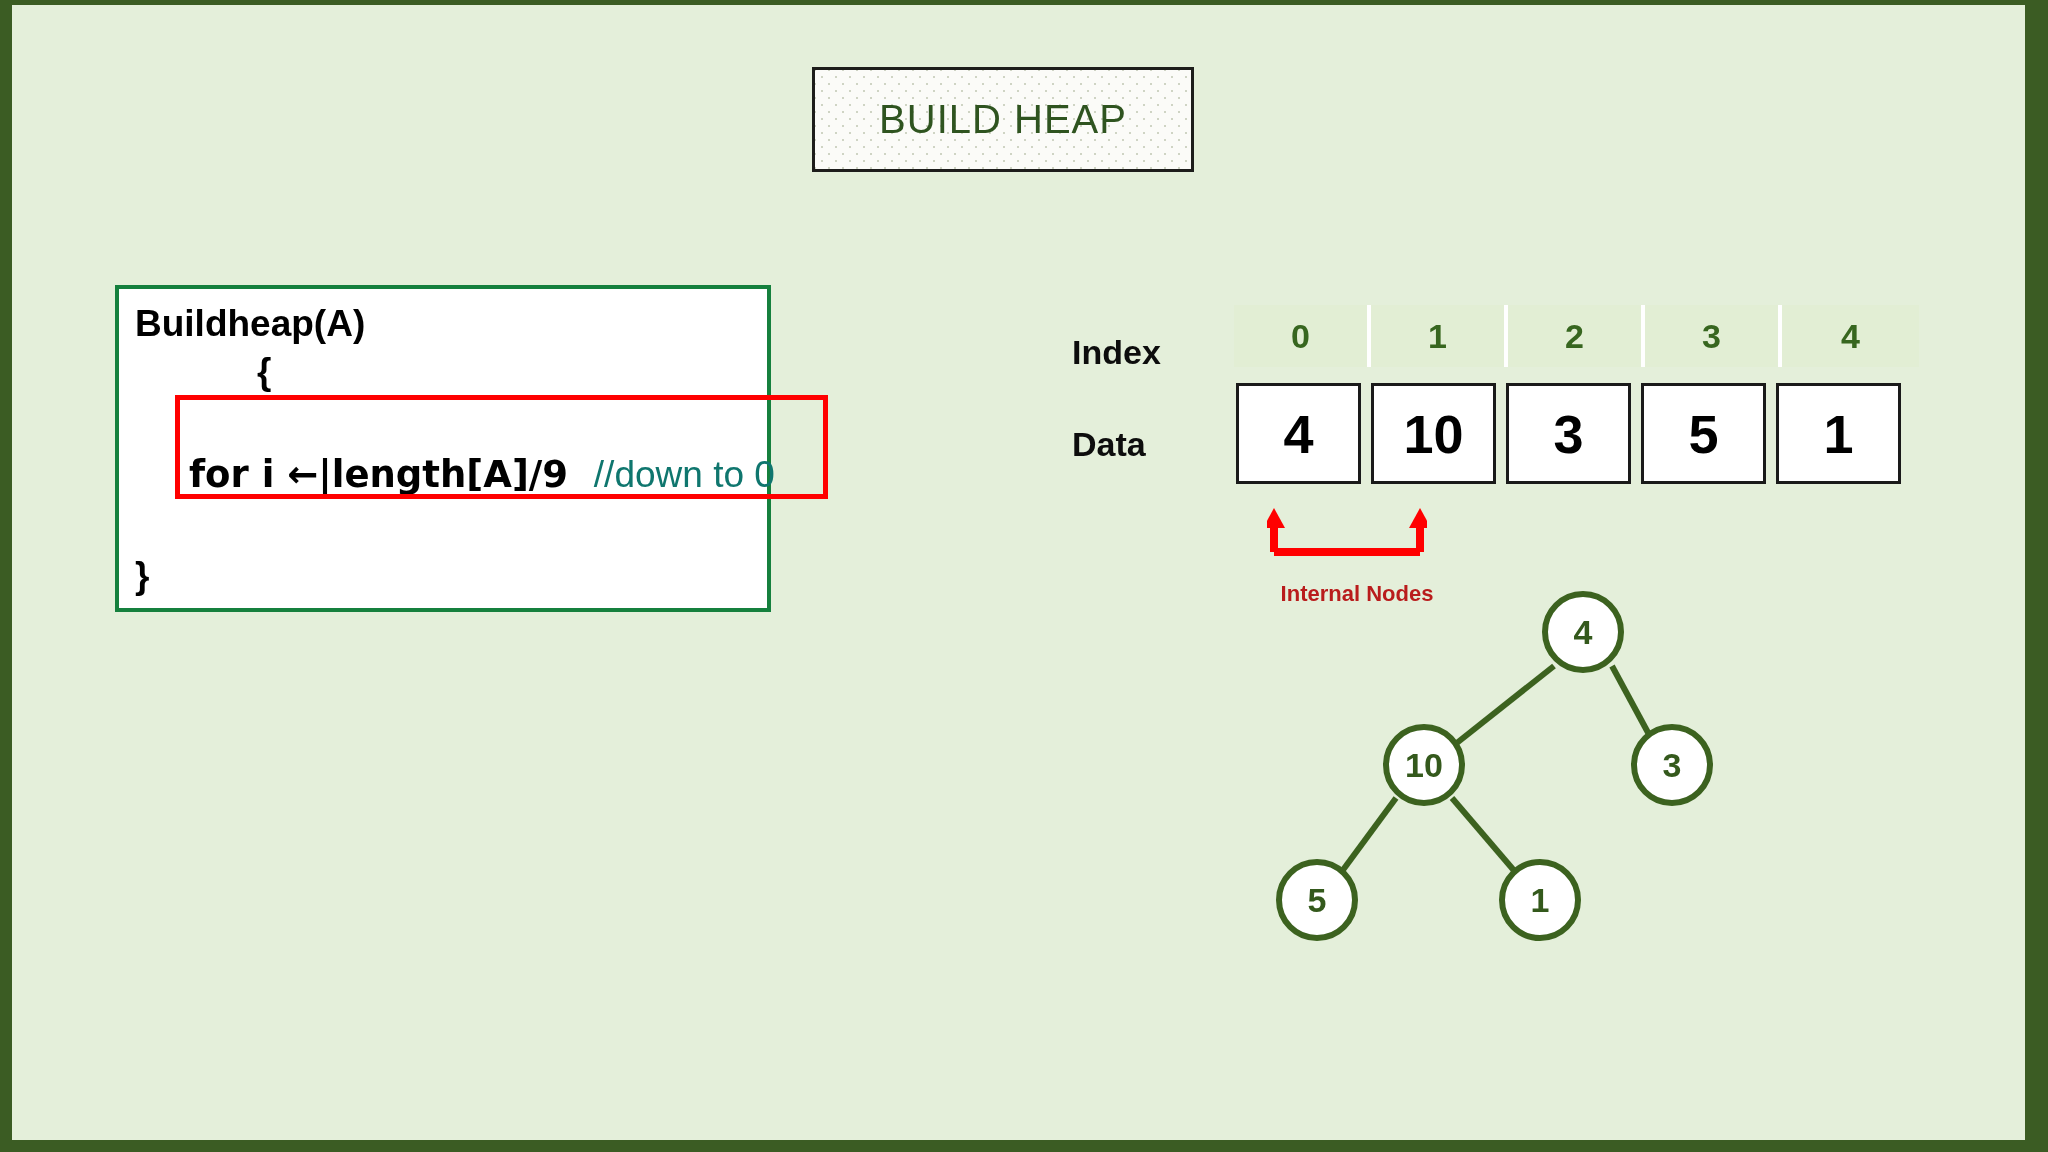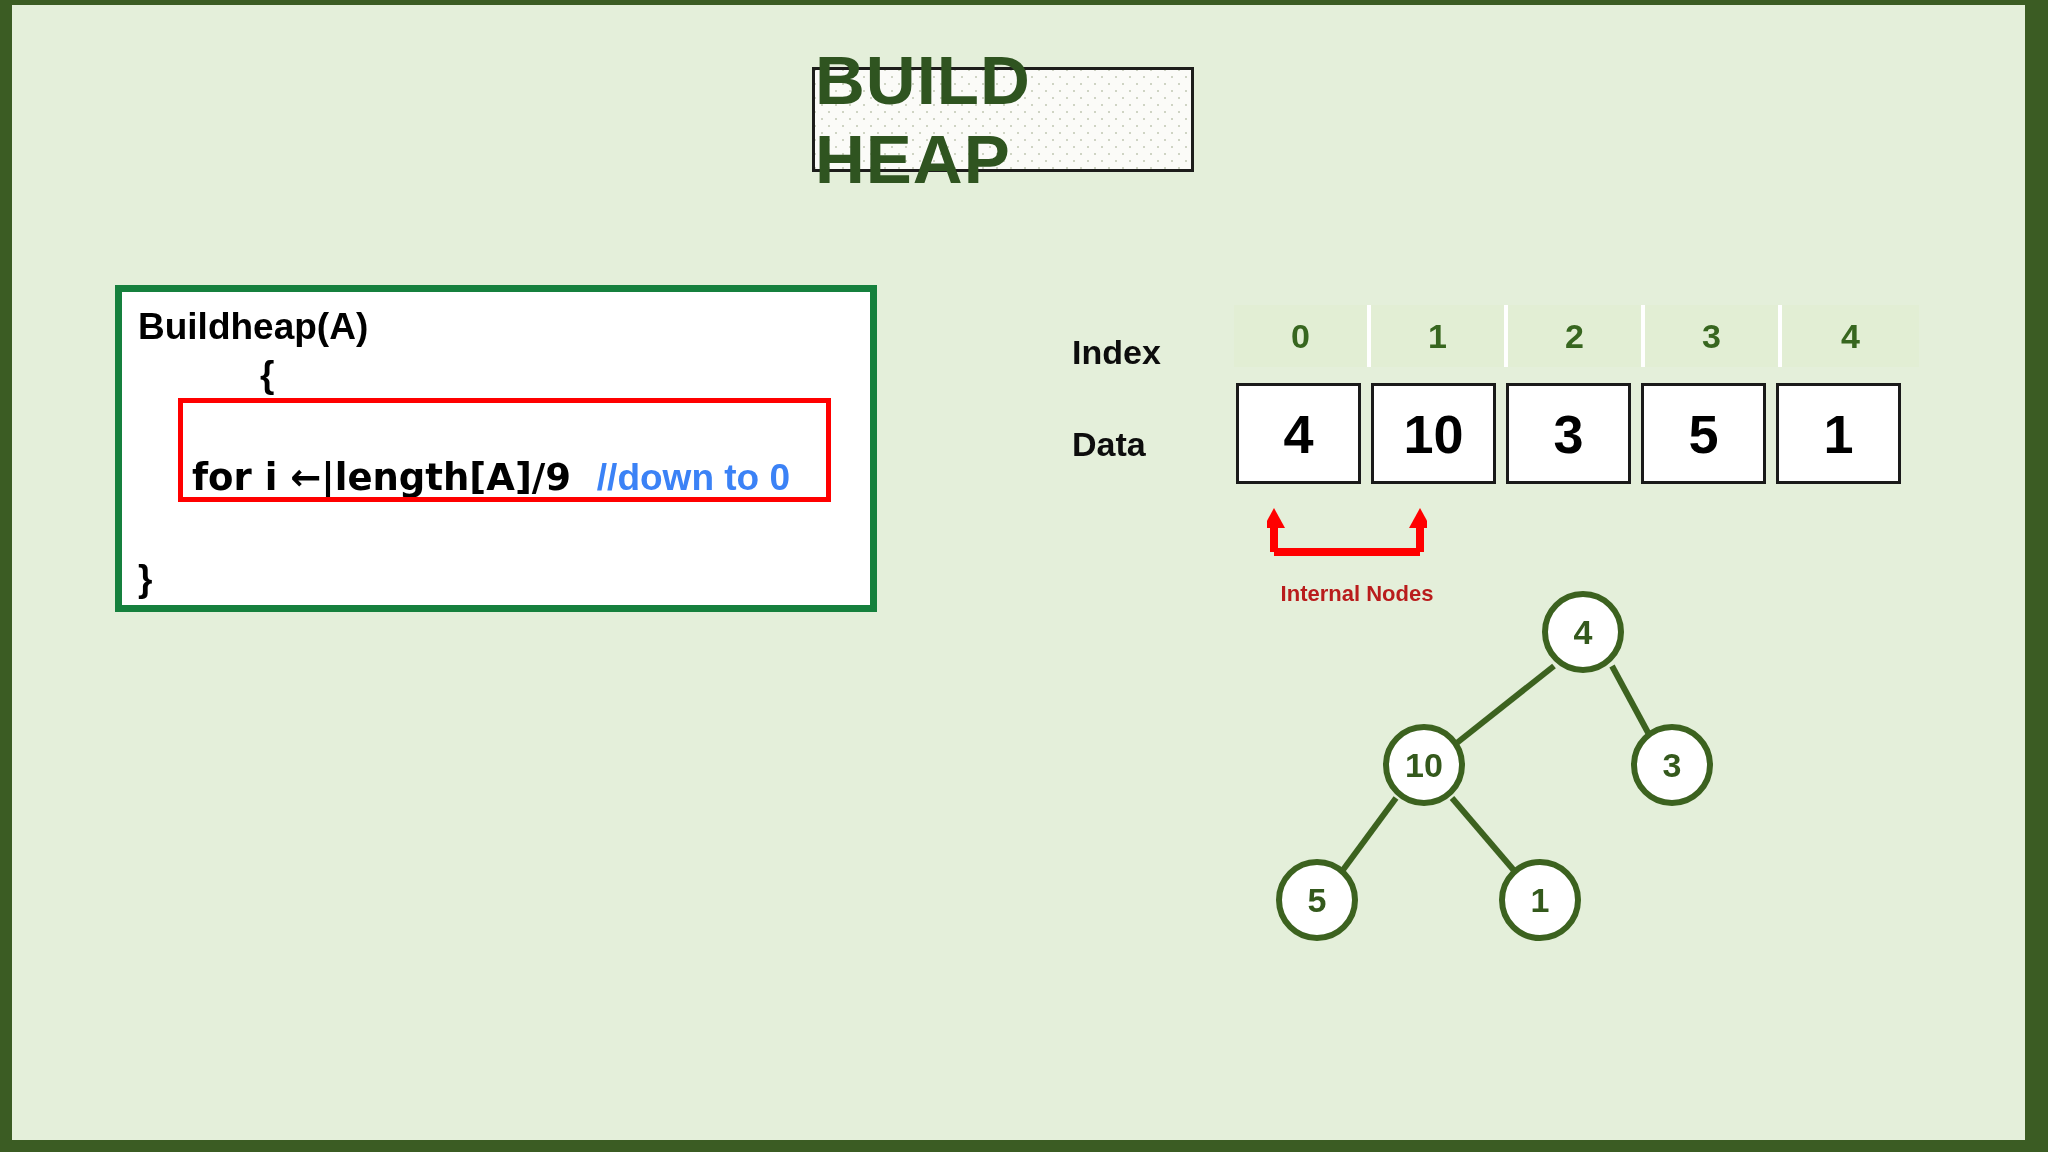--- a/index.html
+++ b/index.html
@@ -45,56 +45,56 @@
     display: flex;
     align-items: center;
     justify-content: center;
     background-image:
       radial-gradient(#cfd4c4 0.9px, transparent 1px),
       radial-gradient(#cfd4c4 0.9px, transparent 1px);
     background-size: 14px 14px, 14px 14px;
     background-position: 0 0, 7px 7px;
   }
   #title-text {
-    font-size: 69px;
-    font-weight: bold;
+    font-size: 40px;
+    font-weight: normal;
     color: #2f5420;
     letter-spacing: 1px;
     font-family: "Liberation Sans", sans-serif;
   }
 
   
   #code-box {
     position: absolute;
     left: 103px;
     top: 280px;
-    width: 762px;
+    width: 656px;
     height: 327px;
     background: #ffffff;
-    border: 7px solid #15803d;
+    border: 4px solid #15803d;
     box-sizing: border-box;
   }
   .code-line {
     position: absolute;
     color: #000000;
     font-weight: bold;
     font-size: 37px;
     white-space: pre;
     font-family: "Liberation Sans", sans-serif;
   }
   #code-l1 { left: 16px;  top: 14px; }
   #code-l2 { left: 138px; top: 62px; }
   #code-l3 { left: 70px;  top: 113px; }
   #code-l4 { left: 70px;  top: 164px; }
   #code-l5 { left: 104px; top: 217px; }
   #code-l6 { left: 16px;  top: 266px; }
 
   .cmt {
-    color: #3b82f6;
-    font-weight: bold;
+    color: #0f766e;
+    font-weight: normal;
   }
   .arrowglyph {
     font-family: "DejaVu Sans", sans-serif;
     font-weight: bold;
   }
 
   
   #code-highlight {
     position: absolute;
     left: 56px;

